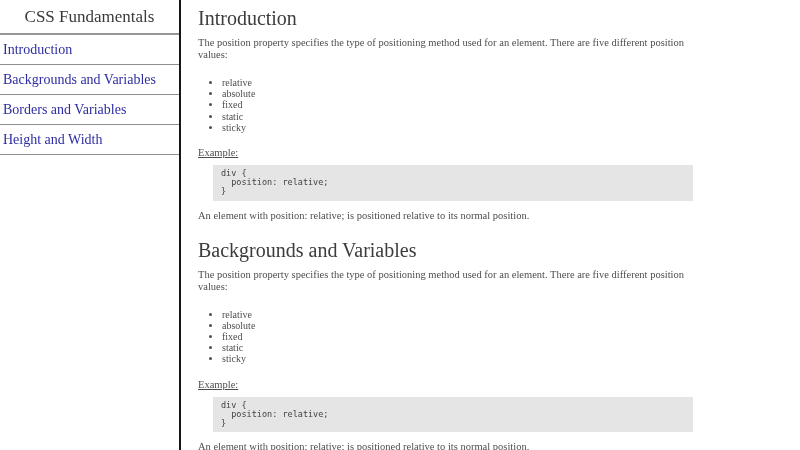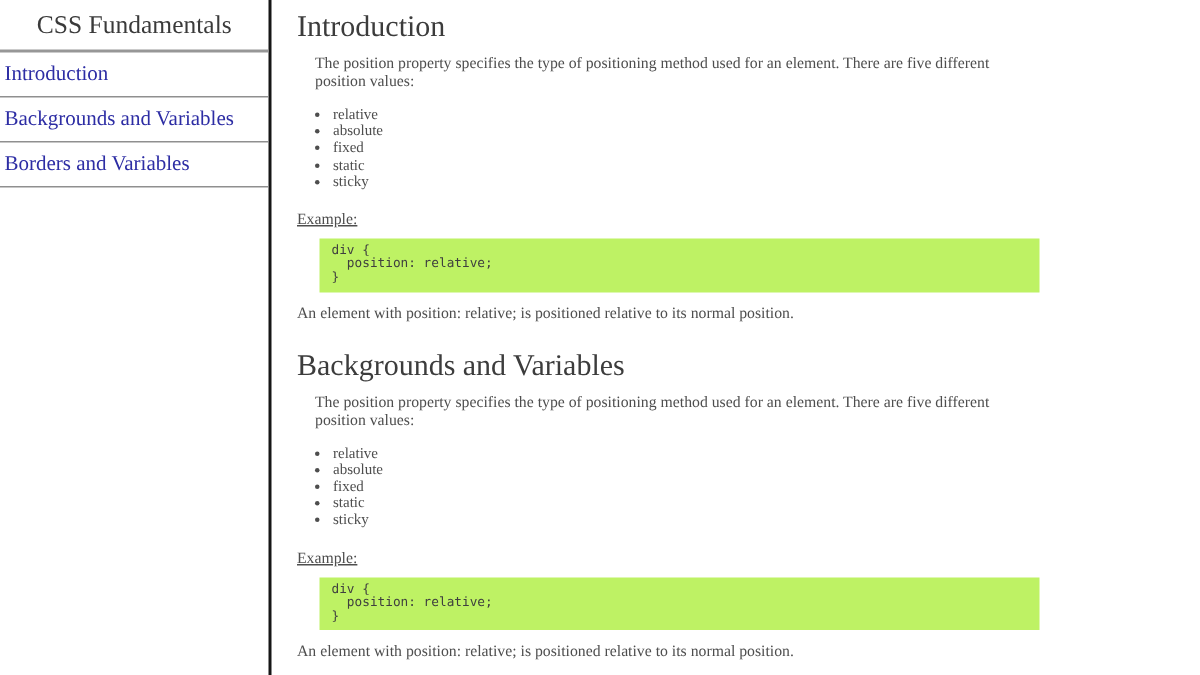--- a/index.html
+++ b/index.html
@@ -51,34 +51,34 @@
     font-weight: 400;
     color: #3c3c3c;
     margin: 6px 0 7px;
   }
   .content section + section h2 { margin-top: 16px; }
   .content p {
     font-size: 10.5px;
     line-height: 12px;
     color: #4e4e4e;
   }
-  .content p.intro { margin: 0 12px 10px; }
+  .content p.intro { margin: 0 0 10px; }
   .content ul {
-    margin: 4px 0 14px;
+    margin: 16px 0 14px;
     padding-left: 24px;
     list-style: disc;
   }
   .content li {
     font-size: 10px;
     line-height: 11.2px;
     color: #4e4e4e;
   }
   .content p.example-label { margin: 14px 0 6px; text-decoration: underline; }
   .content pre.code-block {
-    background: #bef264;
+    background: #e5e5e5;
     margin: 0 1px 0 15px;
     padding: 4px 8px;
     font-family: "DejaVu Sans Mono", "Liberation Mono", monospace;
     font-size: 8.5px;
     line-height: 9.2px;
     color: #3f3f3f;
     white-space: pre;
   }
   .content p.note { margin: 9px 0 0; }
 </style>
@@ -86,20 +86,21 @@
 <body>
 
 <div class="page">
 
   <aside class="sidebar">
     <div class="sidebar-title">CSS Fundamentals</div>
     <nav>
       <a class="nav-link">Introduction</a>
       <a class="nav-link">Backgrounds and Variables</a>
       <a class="nav-link">Borders and Variables</a>
+      <a class="nav-link">Height and Width</a>
     </nav>
   </aside>
 
   <main class="content">
 
     <section>
       <h2>Introduction</h2>
       <p class="intro">The position property specifies the type of positioning method used for an element. There are five different position values:</p>
       <ul>
         <li>relative</li>

